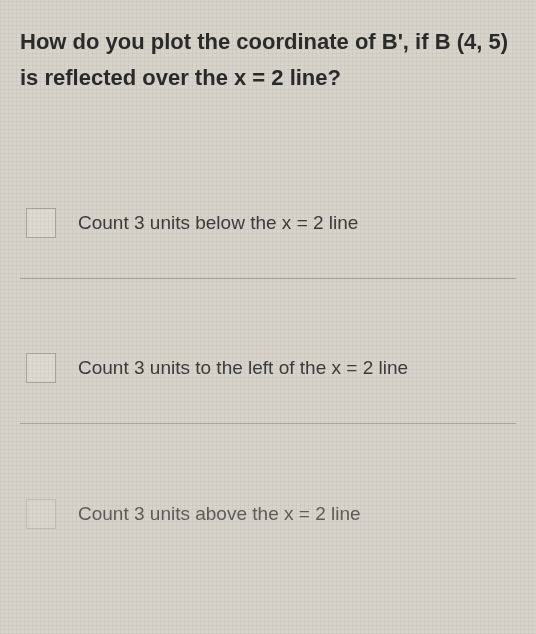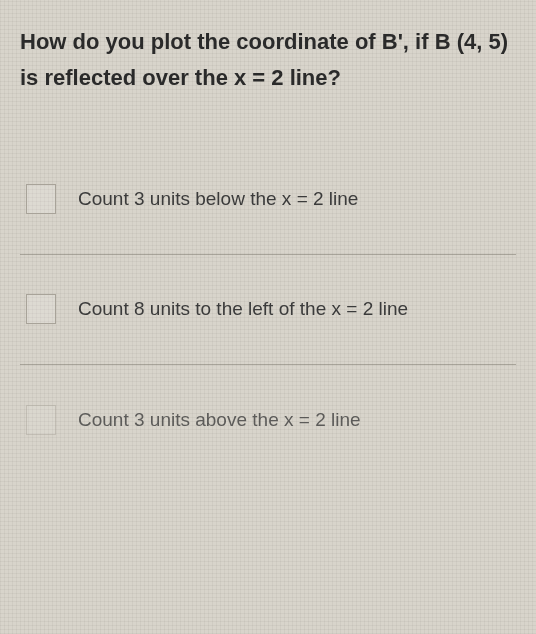--- a/index.html
+++ b/index.html
@@ -25,25 +25,26 @@
     }
     .container {
       position: relative;
       padding: 24px 20px 0 20px;
     }
     .question {
       font-size: 22px;
       font-weight: bold;
       color: #2a2a2a;
       line-height: 1.65;
-      margin-bottom: 48px;
+      margin-bottom: 72px;
     }
     .options {
       display: flex;
       flex-direction: column;
+      gap: 35px;
     }
     .option-row {
       display: flex;
       align-items: center;
       height: 110px;
       border-bottom: 1px solid rgba(120,115,105,0.5);
       gap: 22px;
       padding-left: 6px;
     }
     .option-row:last-child {
@@ -80,21 +81,21 @@
 
   <div class="options">
 
     <div class="option-row">
       <div class="checkbox"></div>
       <div class="opt-label">Count 3 units below the x = 2 line</div>
     </div>
 
     <div class="option-row">
       <div class="checkbox"></div>
-      <div class="opt-label">Count 8 units to the left of the x = 2 line</div>
+      <div class="opt-label">Count 3 units to the left of the x = 2 line</div>
     </div>
 
 
     <div class="option-row faded">
       <div class="checkbox"></div>
       <div class="opt-label">Count 3 units above the x = 2 line</div>
     </div>
 
   </div>
 </div>

